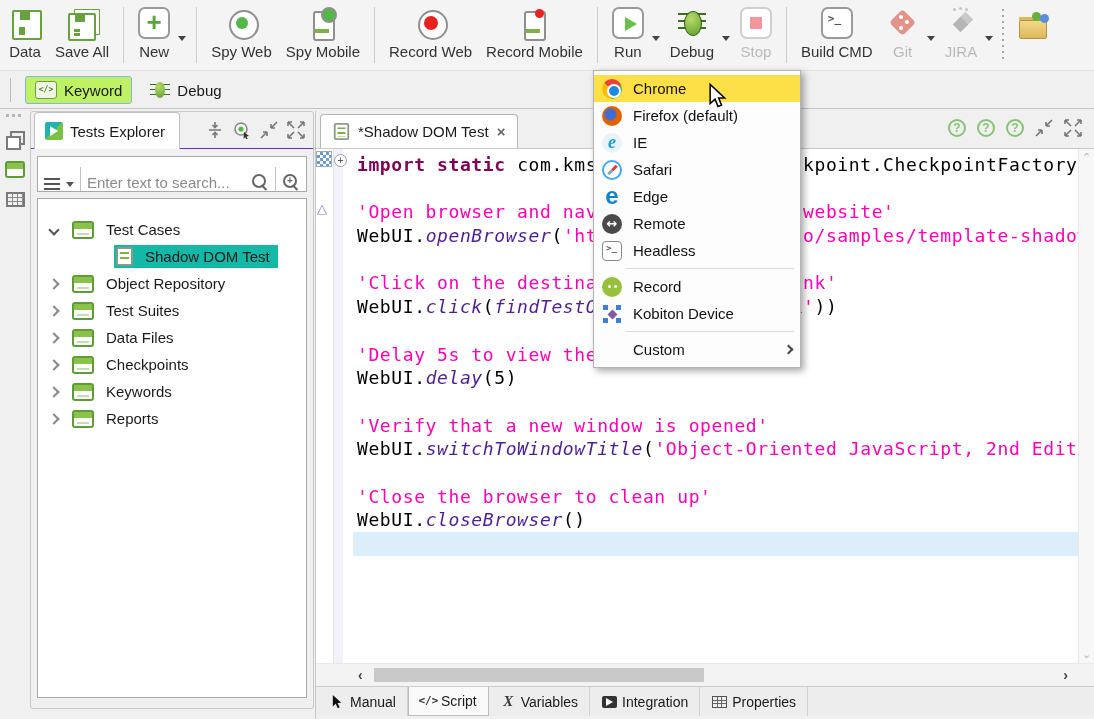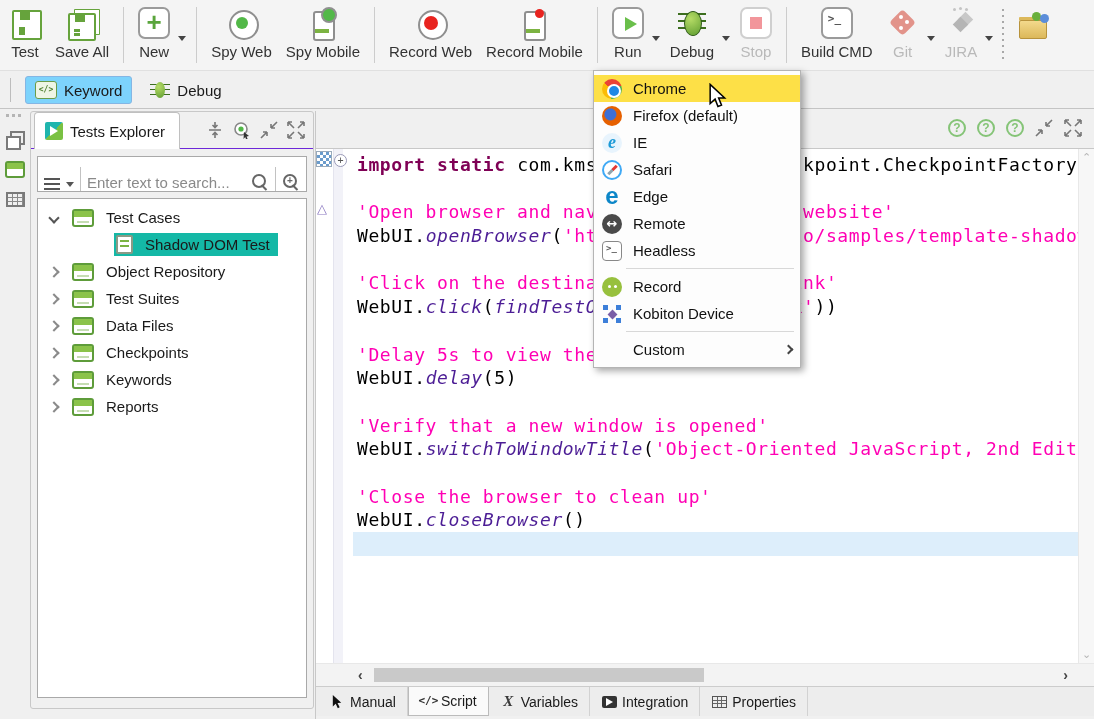--- a/index.html
+++ b/index.html
@@ -50,21 +50,21 @@
   .ticon-jira::before{content:"";position:absolute;left:10px;top:12px;width:11px;height:11px;background:#b5b5b5;transform:rotate(45deg);box-shadow:0 -7px 0 #c8c8c8}
   .ticon-jira::after{content:"";position:absolute;left:8px;top:1px;width:3px;height:3px;border-radius:50%;background:#c4c4c4;box-shadow:6px -1px 0 #c4c4c4,12px 0 0 #c4c4c4}
   .ticon-folder{margin-top:4px}
   .ticon-folder::before{content:"";position:absolute;left:2px;top:9px;width:26px;height:17px;background:linear-gradient(#f3d98c,#dcb85a);border:1px solid #b8933c;border-radius:2px;box-shadow:-1px -4px 0 -1px #dcb85a}
   .ticon-folder::after{content:"";position:absolute;right:0px;top:3px;width:9px;height:9px;border-radius:50%;background:#5b8dd9;box-shadow:-8px -2px 0 #69b03c}
 
   
   #perspbar{position:absolute;left:0;top:72px;width:1094px;height:37px;display:flex;align-items:center;padding-left:10px;border-bottom:1px solid #c4c4c4;background:#f0f0f0}
   .psep{width:1px;height:24px;background:#bdbdbd;margin-right:14px}
   .persp{display:flex;align-items:center;gap:7px;font-size:15px;color:#1a1a1a;padding:4px 9px;border:1px solid transparent;border-radius:3px;margin-right:8px}
-  .persp.active{background:#7dd3fc;border-color:#84b6e4}
+  .persp.active{background:#bef264;border-color:#84b6e4}
   .picon-kw{width:22px;height:18px;border:1px solid #6a9c4a;border-radius:3px;background:#eef5e5;position:relative}
   .picon-kw::after{content:"</>";position:absolute;left:0;right:0;top:2px;text-align:center;font:bold 8px/12px "DejaVu Sans Mono",monospace;color:#4a7c2a}
   .mini-bug{width:20px;height:20px;position:relative}
   .mini-bug::after{content:"";position:absolute;left:0px;top:4px;width:20px;height:12px;background:repeating-linear-gradient(to bottom,#3c6e1e 0 1px,transparent 1px 5px)}
   .mini-bug::before{content:"";position:absolute;left:5px;top:2px;width:10px;height:16px;border-radius:50%;background:radial-gradient(circle at 35% 30%,#b6dc66,#5e9c30);z-index:1}
 
   
   #leftrail{position:absolute;left:0;top:110px;width:30px;bottom:0;display:flex;flex-direction:column;align-items:center;gap:14px;padding-top:4px}
   .grip{width:18px;height:3px;background:repeating-linear-gradient(to right,#b5b5b5 0 3px,transparent 3px 6px)}
   .rail-restore{width:18px;height:16px;position:relative}
@@ -85,21 +85,21 @@
   .search-row{margin:7px 6px 0 6px;height:36px;background:#fff;border:1px solid #a9a9a9;display:flex;align-items:flex-end;padding:0 6px;gap:6px}
   .ic-filter{width:16px;height:13px;background:repeating-linear-gradient(to bottom,#555 0 2px,transparent 2px 5px);position:relative}
   .sdarr{width:0;height:0;border:4px solid transparent;border-top:5px solid #555;margin-top:4px}
   .search-div{width:1px;height:24px;background:#c2c2c2}
   .search-input{flex:1;border:none;outline:none;font-size:15px;color:#8a8a8a;font-family:"Liberation Sans",sans-serif;min-width:0;background:transparent}
   .search-input::placeholder{color:#8a8a8a}
   .ic-mag{width:18px;height:18px;position:relative}
   .ic-mag::before{content:"";position:absolute;left:1px;top:1px;width:10px;height:10px;border:2px solid #666;border-radius:50%;background:#fff}
   .ic-mag::after{content:"";position:absolute;left:12px;top:11px;width:2px;height:7px;background:#666;transform:rotate(-45deg)}
   .ic-magplus::before{content:"+";font:bold 10px/10px "Liberation Sans",sans-serif;color:#666;text-align:center}
-  .tree-box{margin:6px 6px 8px 6px;height:500px;background:#fff;border:1px solid #a9a9a9;padding-top:5px;overflow:hidden}
+  .tree-box{margin:6px 6px 8px 6px;height:500px;background:#fff;border:1px solid #a9a9a9;padding-top:17px;overflow:hidden}
   .tree-row{height:27px;display:flex;align-items:center;padding-left:12px}
   .chev{width:8px;height:8px;border:solid #8a8a8a;border-width:0 2px 2px 0;flex:none;margin-right:12px}
   .chev.right{transform:rotate(-45deg)}
   .chev.down{transform:rotate(45deg);border-color:#555}
   .chev.none{visibility:hidden}
   .tree-inner{display:flex;align-items:center;gap:12px;padding:2px 8px 2px 2px}
   .tree-inner.selected{background:#14b8a6}
   .tree-label{font-size:15px;color:#1a1a1a;white-space:nowrap}
   .tri-drawer{width:22px;height:18px;border:2px solid #5e9c3a;border-radius:3px;background:#fff;position:relative;flex:none}
   .tri-drawer::before{content:"";position:absolute;left:0;top:0;width:100%;height:6px;background:#8bc34a}
@@ -170,21 +170,21 @@
   .mi-none{width:20px}
   #cursor{position:absolute;left:705px;top:83px;z-index:11}
 </style>
 </head>
 <body>
 
 <div id="toolbar">
     <span class="tbtn-wrap">
       <div class="tbtn">
         <span class="ticon ticon-save"></span>
-        <span class="lbl">Test</span>
+        <span class="lbl">Data</span>
       </div>
     </span>
     <span class="tbtn-wrap">
       <div class="tbtn">
         <span class="ticon ticon-saveall"></span>
         <span class="lbl">Save All</span>
       </div>
     </span>
     <span class="tsep"></span>
     <span class="tbtn-wrap">
@@ -387,20 +387,25 @@
         <span class="tree-inner">
           <span class="tri-drawer"></span>
           <span class="tree-label">Reports</span>
         </span>
       </div>
     </div>
 </div>
 
 <div id="editor">
   <div class="ed-tabs">
+    <div class="ed-tab">
+      <span class="tri-card"></span>
+      <span>*Shadow DOM Test</span>
+      <span class="tab-close">×</span>
+    </div>
     <div class="ed-hicons">
       <span class="qicon">?</span>
       <span class="qicon">?</span>
       <span class="qicon">?</span>
       <svg class="hicon" viewBox="0 0 18 18">
           <g stroke="#777" stroke-width="1.6" fill="none">
             <path d="M1 17l6-6M7 11v4M7 11H3M17 1l-6 6M11 7h4M11 7V3"></path>
           </g>
         </svg>
       <svg class="hicon" viewBox="0 0 18 18">

